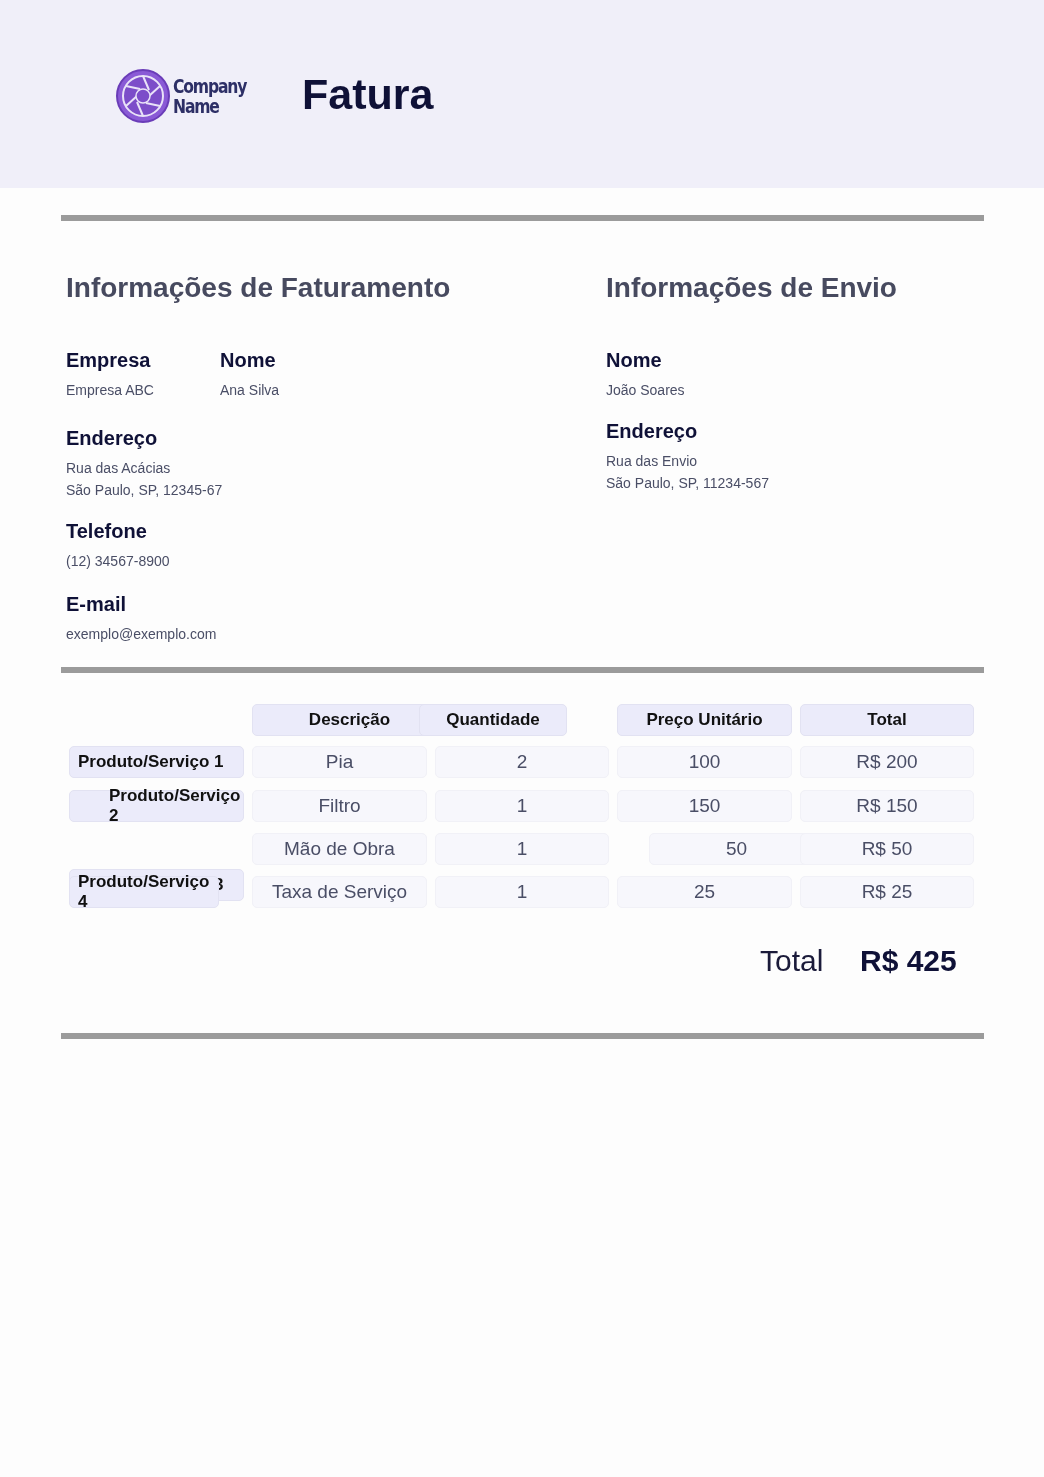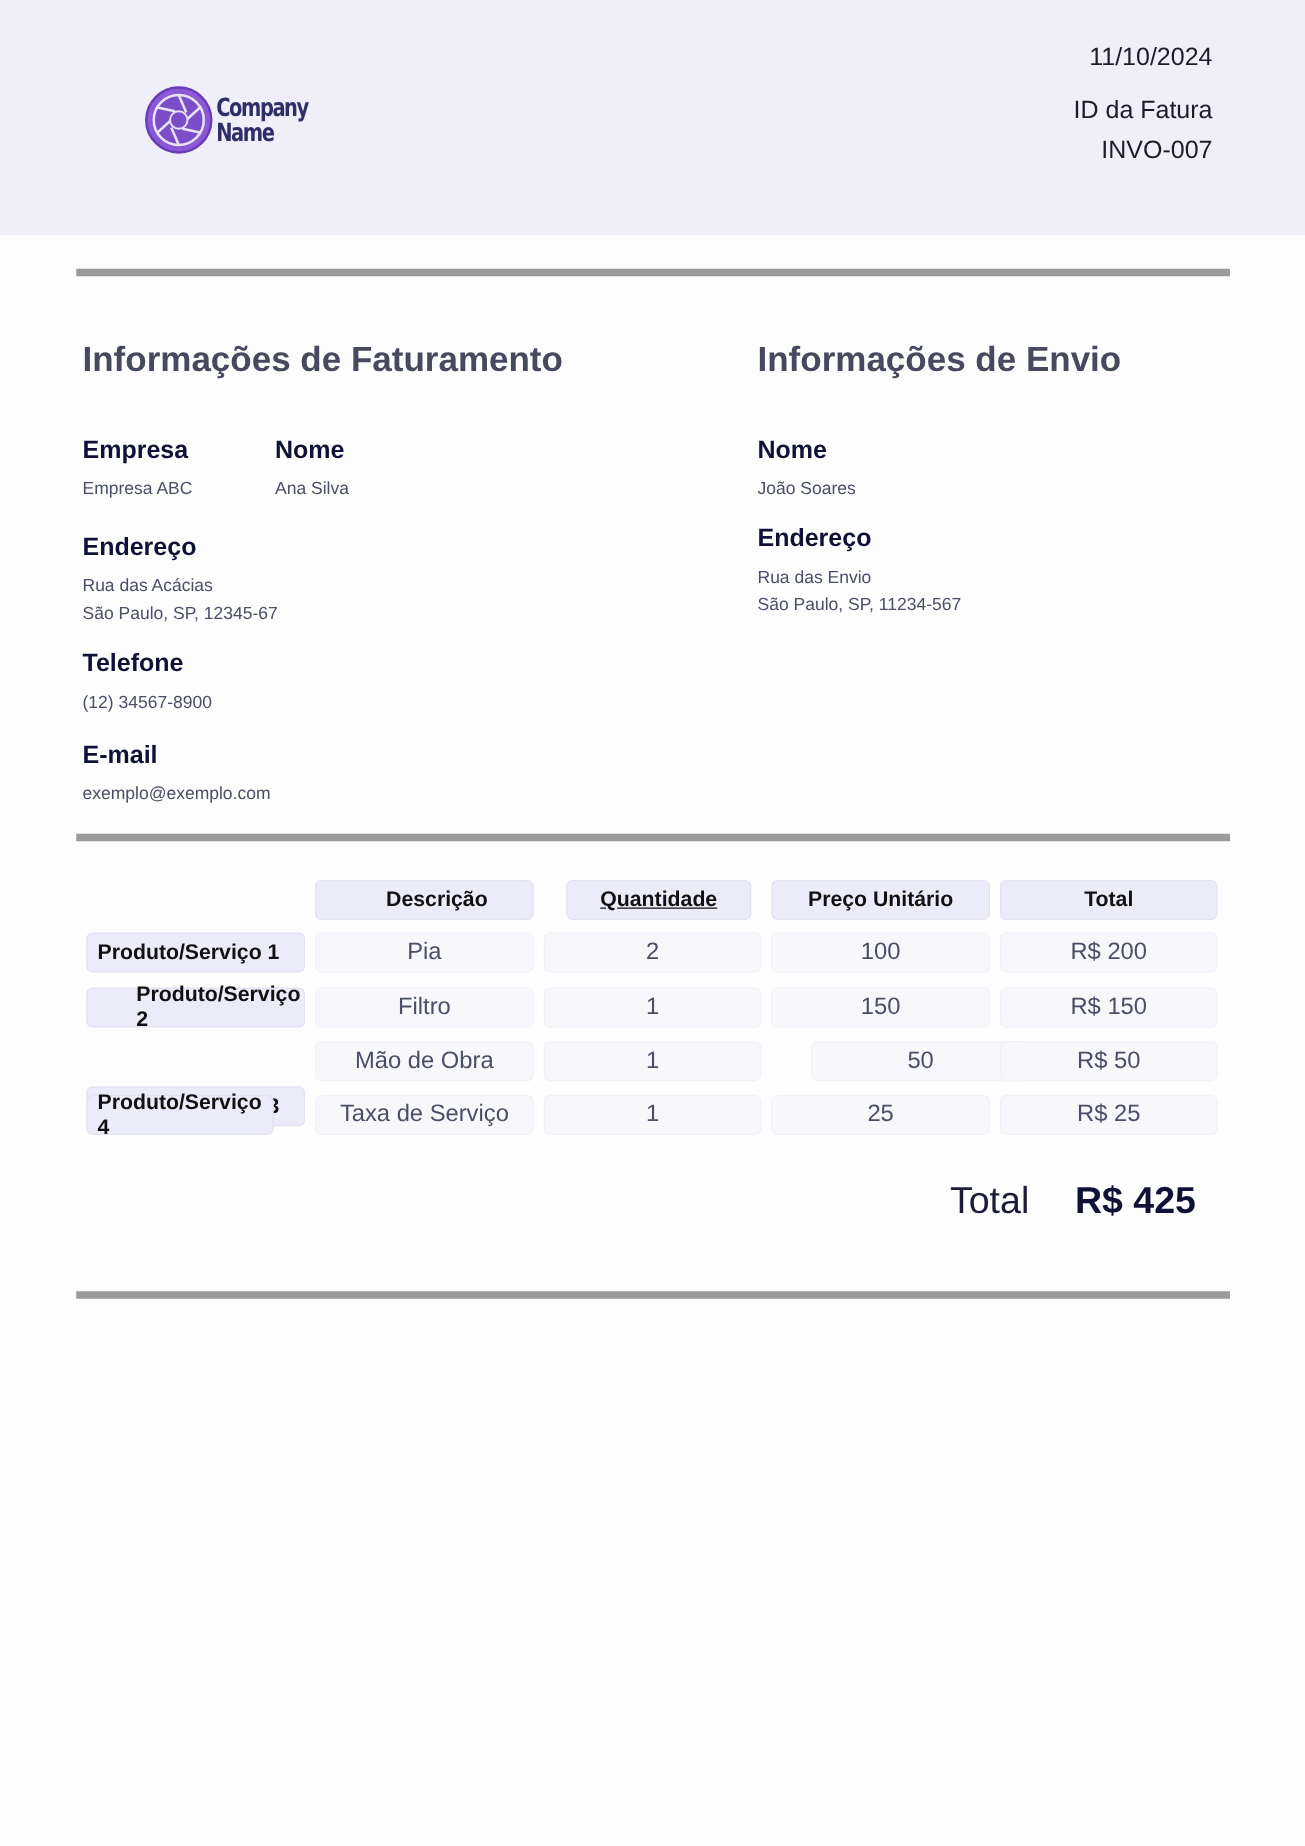--- a/index.html
+++ b/index.html
@@ -43,25 +43,21 @@
         <line x1="11" y1="38" x2="22" y2="28"></line>
         <line x1="11" y1="18" x2="25" y2="21"></line>
       </g>
       <circle cx="28" cy="28" r="7" fill="#7c4dc9" stroke="#e9e2f8" stroke-width="1.5"></circle>
     </svg>
     <div class="logo-text">
       <div>Company</div>
       <div>Name</div>
     </div>
   </div>
-  <div class="meta">
-    <div class="date">11/10/2024</div>
-    <div>ID da Fatura</div>
-    <div>INVO-007</div>
-  </div>
+  <div class="title">Fatura</div>
 </div>
 
 <div class="rule" style="top:215px;"></div>
 
 <div class="section-title" style="left:66px; top:272px;">Informações de Faturamento</div>
 
 <div class="field" style="left:66px; top:347px;">
   <div class="lbl">Empresa</div>
   <div class="val">Empresa ABC</div>
 </div>
@@ -92,21 +88,21 @@
   <div class="lbl">Endereço</div>
   <div class="val">Rua das Envio</div>
   <div class="val" style="margin-top:0;">São Paulo, SP, 11234-567</div>
 </div>
 
 <div class="rule" style="top:667px;"></div>
 
 <div>
 
   <div class="cell head" style="left:252px; top:704px; width:175px;padding-left:20px;">Descrição</div>
-  <div class="cell head" style="left:453px; top:704px; width:148px;text-decoration:underline;">Quantidade</div>
+  <div class="cell head" style="left:419px; top:704px; width:148px;">Quantidade</div>
   <div class="cell head" style="left:617px; top:704px; width:175px;">Preço Unitário</div>
   <div class="cell head" style="left:800px; top:704px; width:174px;">Total</div>
 
   <div class="cell rowlbl" style="left:69px; top:746px; width:175px;">Produto/Serviço 1</div>
   <div class="cell" style="left:252px; top:746px; width:175px;">Pia</div>
   <div class="cell" style="left:435px; top:746px; width:174px;">2</div>
   <div class="cell" style="left:617px; top:746px; width:175px;">100</div>
   <div class="cell" style="left:800px; top:746px; width:174px;">R$ 200</div>
 
   <div class="cell rowlbl" style="left:69px; top:790px; width:175px;padding-left:39px;">Produto/Serviço 2</div>

